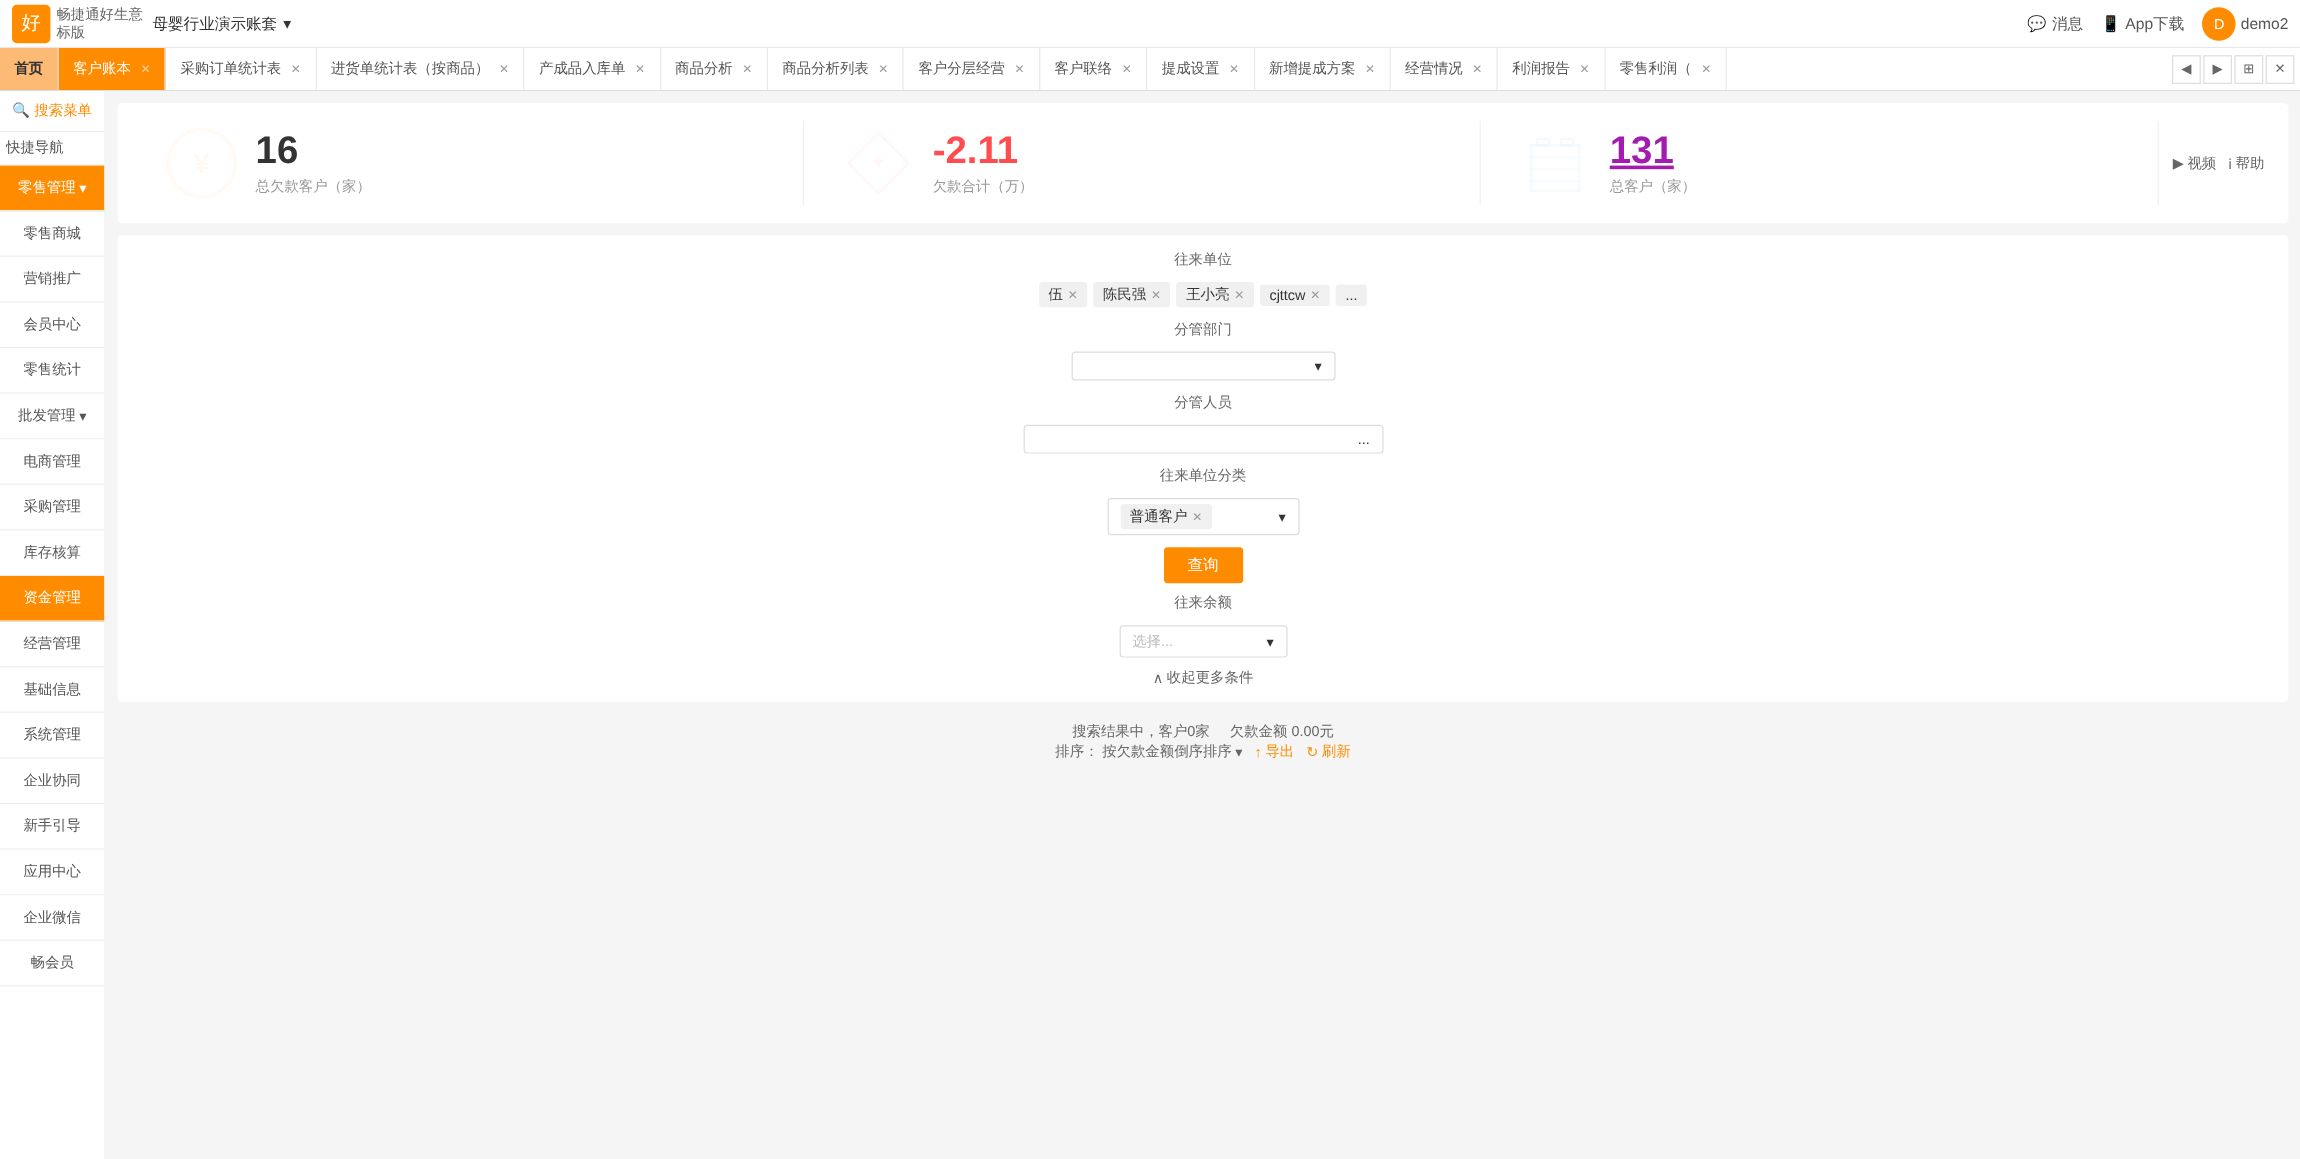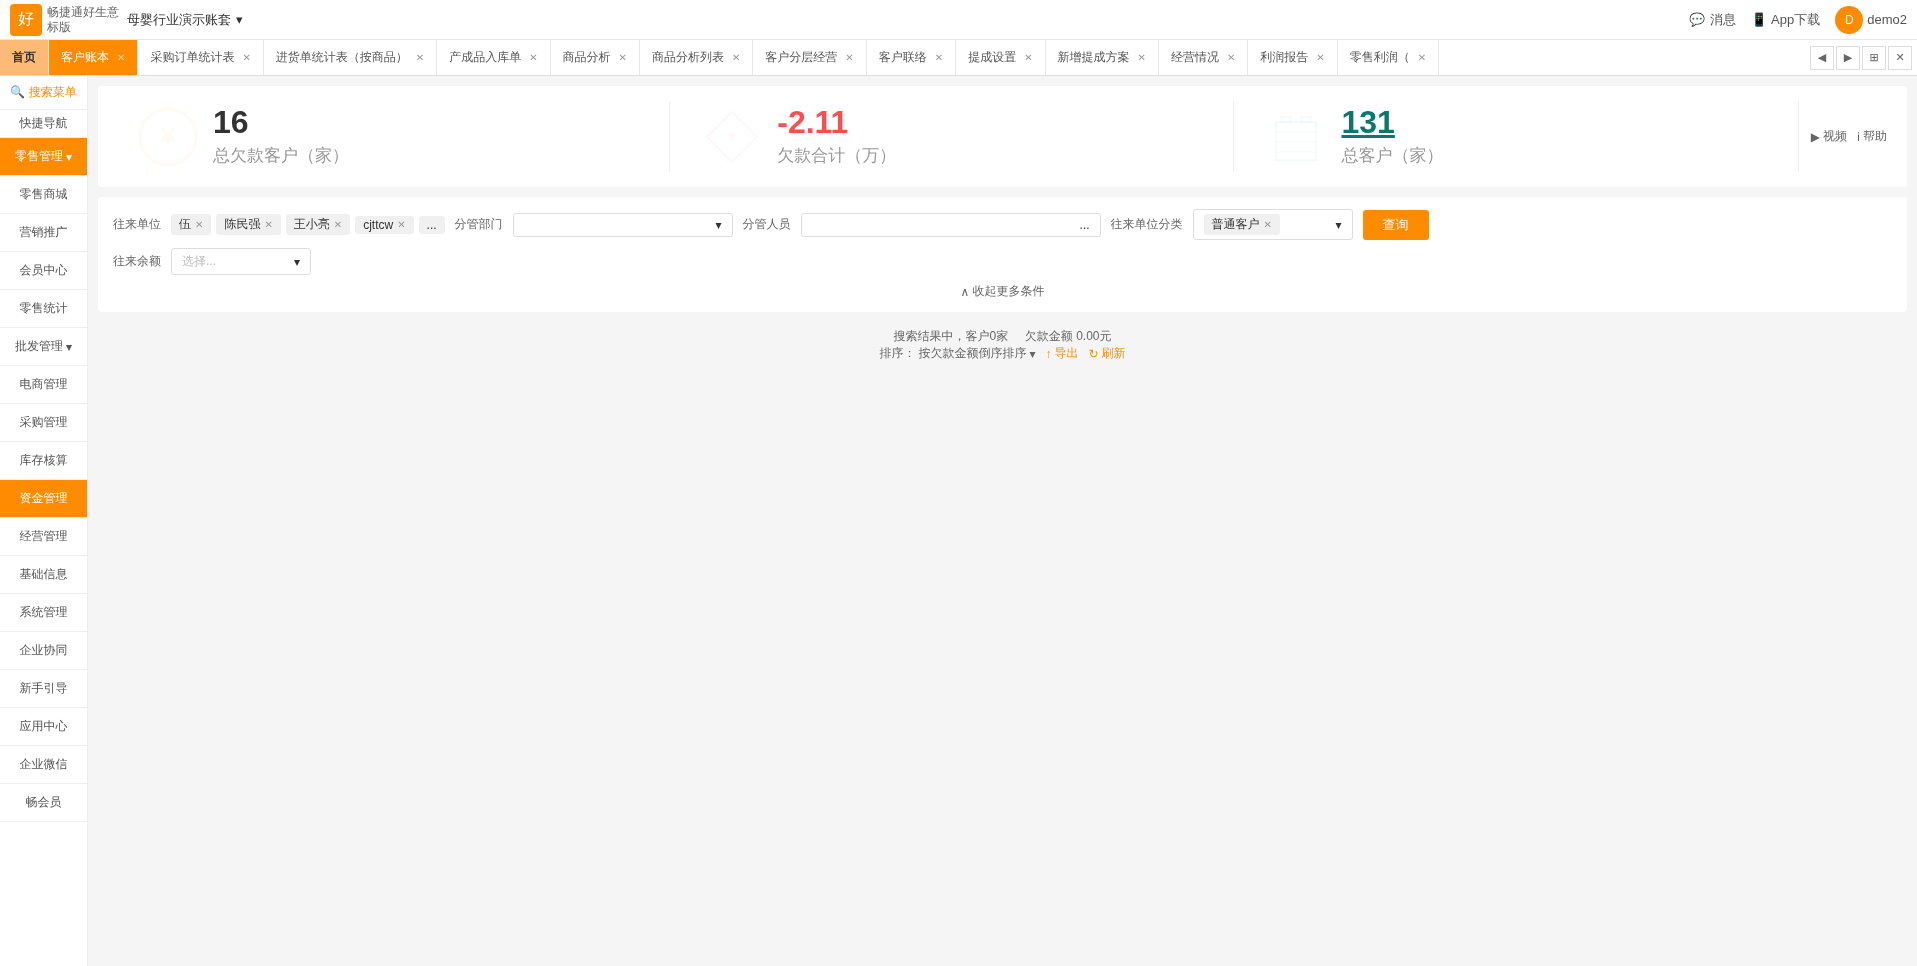--- a/index.html
+++ b/index.html
@@ -70,21 +70,20 @@
       font-size: 12px;
       color: #ff8c00;
       text-align: center;
       cursor: pointer;
     }
     .sidebar-nav {
       padding: 5px;
       border-bottom: 1px solid #eee;
       font-size: 12px;
       color: #555;
-      text-align: center;
       cursor: pointer;
     }
     .sidebar-item {
       padding: 10px 5px;
       text-align: center;
       font-size: 12px;
       color: #555;
       cursor: pointer;
       border-bottom: 1px solid #f0f0f0;
     }
@@ -117,33 +116,33 @@
       border-right: 1px solid #f0f0f0;
     }
     .stat-item:last-child { border-right: none; }
     .stat-icon { width: 60px; height: 60px; opacity: 0.15; font-size: 48px; display: flex; align-items: center; justify-content: center; }
     .stat-icon.orange { color: #ff8c00; }
     .stat-icon.red { color: #ff4d4f; }
     .stat-icon.blue { color: #1890ff; }
     .stat-info { }
     .stat-number { font-size: 32px; font-weight: bold; color: #333; line-height: 1; }
     .stat-number.red { color: #ff4d4f; }
-    .stat-number.link { text-decoration: underline; color: #0f766e; }
-    .stat-label { font-size: 17px; color: #999; margin-top: 6px; }
+    .stat-number.link { text-decoration: underline; color: #a21caf; }
+    .stat-label { font-size: 12px; color: #999; margin-top: 6px; }
     .stat-actions { margin-left: auto; display: flex; align-items: center; gap: 10px; font-size: 12px; color: #666; }
     .stat-actions span { cursor: pointer; display: flex; align-items: center; gap: 3px; }
 
     
     .filter-area {
       background: #fff;
       border-radius: 4px;
       padding: 12px 15px;
       margin-bottom: 10px;
     }
-    .filter-row { display: flex; align-items: center; gap: 10px; margin-bottom: 8px; flex-wrap: wrap; }
+    .filter-row { display: flex; align-items: center; gap: 10px; margin-bottom: 8px; flex-wrap: wrap; flex-direction: column; }
     .filter-label { color: #666; font-size: 12px; white-space: nowrap; }
     .filter-tags { display: flex; align-items: center; gap: 5px; flex-wrap: wrap; }
     .filter-tag {
       background: #f0f0f0;
       border-radius: 3px;
       padding: 2px 8px;
       font-size: 12px;
       display: flex;
       align-items: center;
       gap: 4px;

